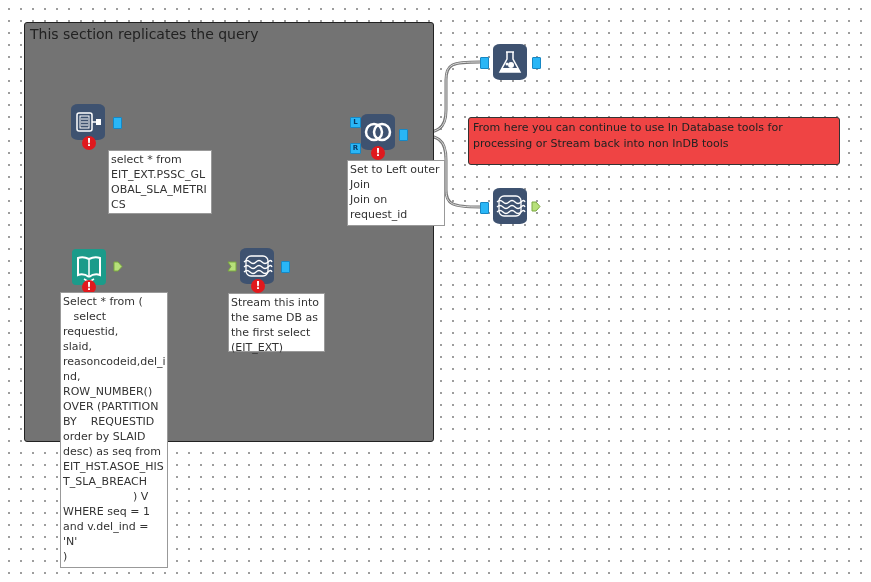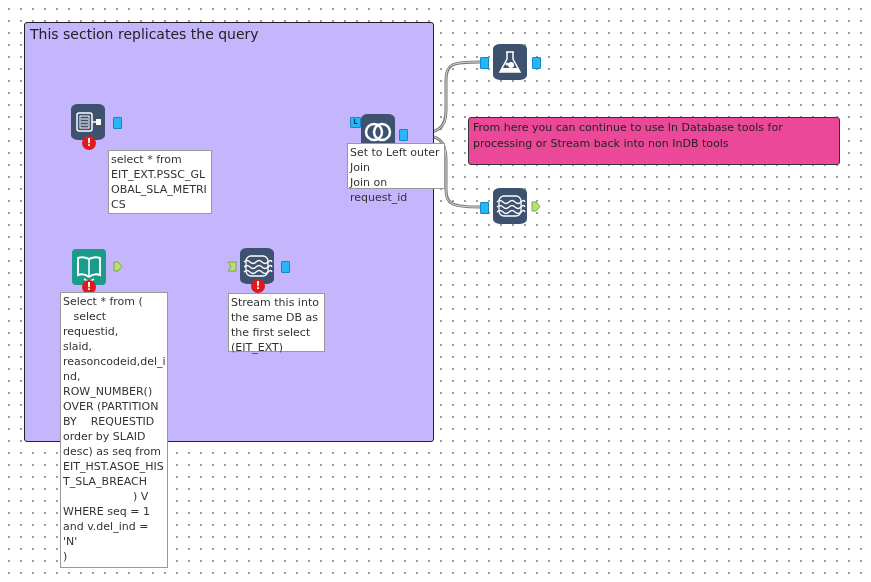--- a/index.html
+++ b/index.html
@@ -6,21 +6,21 @@
   body {
     width:871px; height:582px; position:relative; overflow:hidden;
     background-color:#ffffff;
     background-image: radial-gradient(circle, #9a9a9a 0.7px, transparent 0.9px);
     background-size: 12px 12px;
     background-position: 3px 3px;
     font-family: "DejaVu Sans", sans-serif;
   }
   .container {
     position:absolute; left:24px; top:22px; width:408px; height:418px;
-    border:1px solid #222; border-radius:3px; background:#c4b5fd;
+    border:1px solid #222; border-radius:3px; background:#737373;
   }
   .container-title {
     position:absolute; left:5px; top:3px; font-size:14px; color:#222;
   }
   .tool {
     position:absolute; width:34px; height:36px; border-radius:5px;
     background:#3e5270;
   }
   .tool.db { border-radius:7px 7px 7px 7px / 5px 5px 5px 5px; }
   .tool.teal { background:#1b9b8a; border-radius:4px; }
@@ -36,21 +36,21 @@
   .anchor.lab {
     width:9px; height:9px; font-size:7px; font-weight:bold; color:#0a3a66; text-align:center; line-height:9px;
   }
   .annot {
     position:absolute; background:#fff; border:1px solid #999;
     font-size:11px; line-height:15px; color:#333; padding:1px 2px;
     font-family:"DejaVu Sans", sans-serif; white-space:pre-wrap; box-sizing:border-box;
   }
   .comment {
     position:absolute; left:468px; top:117px; width:372px; height:48px;
-    border:1px solid #333; border-radius:3px; background:#ec4899;
+    border:1px solid #333; border-radius:3px; background:#ef4444;
     font-size:11px; line-height:16px; color:#222; padding:2px 4px; box-sizing:border-box;
   }
   svg.wires { position:absolute; left:0; top:0; }
 </style>
 </head>
 <body>
 
 <svg class="wires" width="871" height="582">
   <g fill="none" stroke="#777" stroke-width="3">
     <path d="M121 122 L350 122"></path>
@@ -92,21 +92,21 @@
 <div class="anchor lab" style="left:350px;top:117px;">L</div>
 <div class="anchor lab" style="left:350px;top:143px;">R</div>
 <div class="tool db" style="left:361px;top:114px;">
   <svg width="34" height="36">
     <circle cx="13" cy="18" r="8" fill="none" stroke="#fff" stroke-width="2.5"></circle>
     <circle cx="21" cy="18" r="8" fill="none" stroke="#fff" stroke-width="2.5"></circle>
   </svg>
 </div>
 <div class="err" style="left:371px;top:146px;">!</div>
 <div class="anchor" style="left:399px;top:129px;"></div>
-<div class="annot" style="left:347px;top:143px;width:98px;height:46px;">Set to Left outer
+<div class="annot" style="left:347px;top:160px;width:98px;height:66px;">Set to Left outer
 Join
 Join on
 request_id</div>
 
 <div class="tool teal" style="left:72px;top:249px;">
   <svg width="34" height="36">
     <path d="M17 10 L17 28" stroke="#fff" stroke-width="1.5"></path>
     <path d="M17 10 C13 8 9 8 6 9 L6 26 C9 25 13 25 17 28" fill="none" stroke="#fff" stroke-width="2"></path>
     <path d="M17 10 C21 8 25 8 28 9 L28 26 C25 25 21 25 17 28" fill="none" stroke="#fff" stroke-width="2"></path>
     <path d="M12 30 L17 33 L22 30" fill="none" stroke="#fff" stroke-width="1.5"></path>

